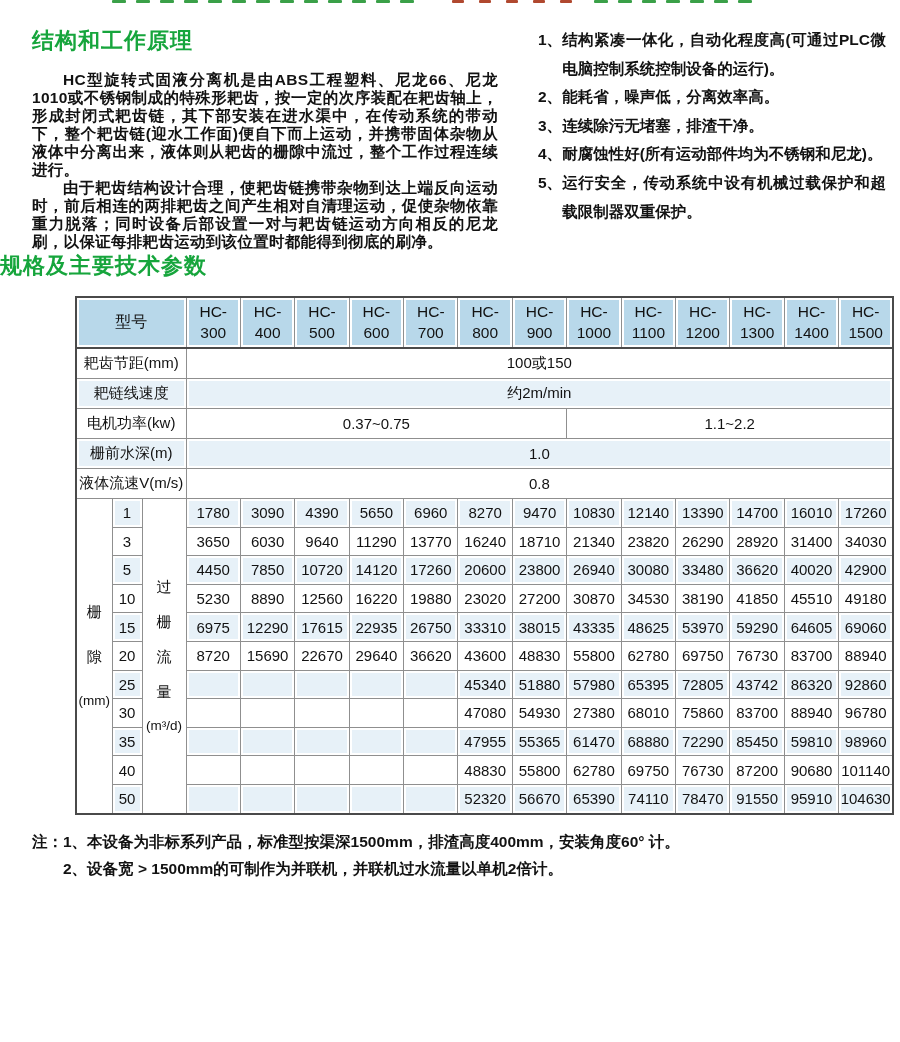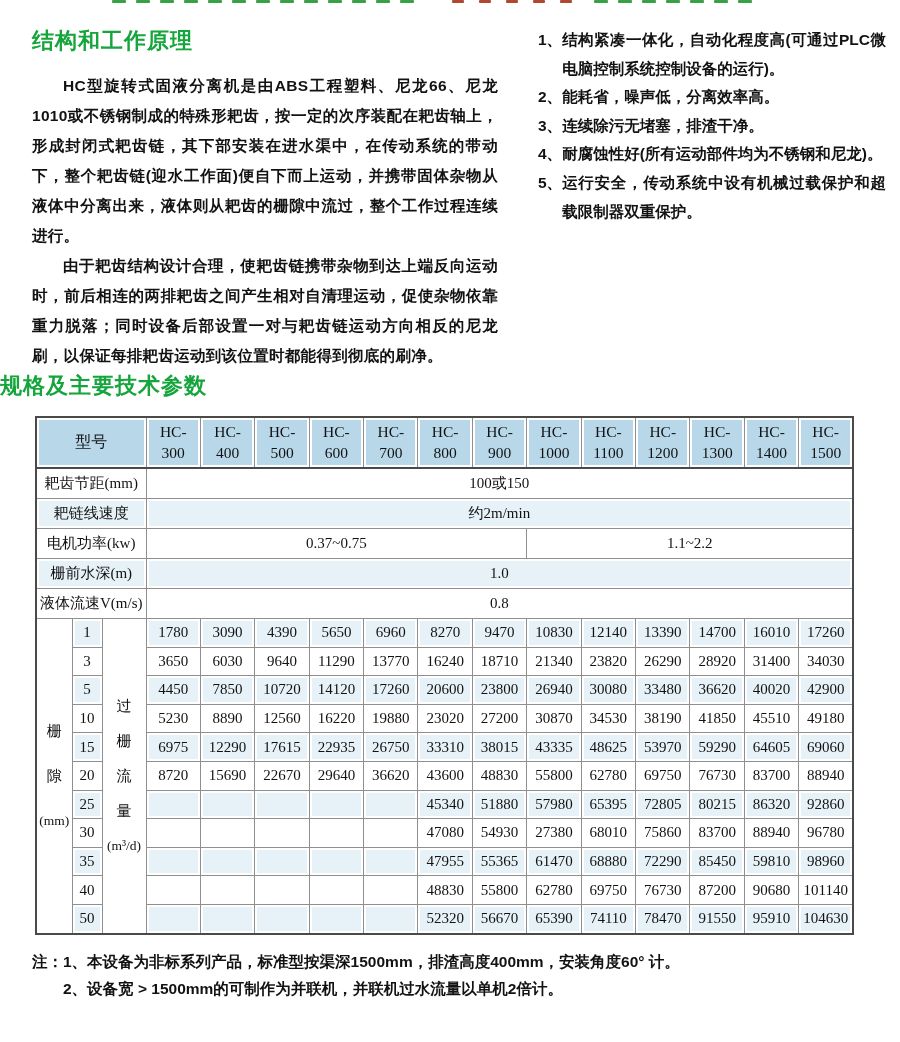--- a/index.html
+++ b/index.html
@@ -24,35 +24,36 @@
 
   .columns{display:flex;padding:0 14px 0 32px;margin-top:20px;}
   .col-left{width:466px;flex:0 0 466px;}
   .col-right{margin-left:40px;flex:1;}
 
   h2.green{
     color:var(--green);font-size:22px;font-weight:bold;
     margin:0 0 15px 0;letter-spacing:1px;
   }
   .col-left p{
-    margin:0;font-size:15.5px;font-weight:bold;line-height:30px;
+    margin:0;font-size:15.5px;font-weight:bold;line-height:18px;
     text-indent:2em;text-align:justify;letter-spacing:0.3px;
   }
   .features{list-style:none;margin:0;padding:0;}
   .feature{display:flex;font-size:15.5px;font-weight:bold;line-height:28.6px;}
   .feature .num{flex:0 0 auto;white-space:pre;}
   .feature .txt{flex:1;text-align:justify;}
 
   .specs-heading{margin:13px 0 0 32px;}
 
   .table-wrap{margin:14px 0 0 35px;width:817px;}
   table.spec{
     table-layout:fixed;width:817px;border-collapse:collapse;
     border:2px solid var(--outer);
-    font-family:Liberation Serif, serif;
+    font-family:Liberation Sans, sans-serif;
+    margin-left:40px;
   }
   table.spec td{
     border:1px solid var(--grid);text-align:center;vertical-align:middle;
     padding:0;font-size:15px;color:var(--ink);overflow:hidden;
   }
   tr.head td{
     height:49px;background:var(--hdr-blue);
     box-shadow:inset 0 0 0 2px #fff;
     border-bottom:2px solid var(--outer);
   }
@@ -359,21 +360,21 @@
             <td></td>
             <td></td>
             <td></td>
             <td></td>
             <td></td>
             <td>45340</td>
             <td>51880</td>
             <td>57980</td>
             <td>65395</td>
             <td>72805</td>
-            <td>80215</td>
+            <td>43742</td>
             <td>86320</td>
             <td>92860</td>
           </tr>
           <tr class="drow">
             <td class="gapcell">30</td>
             <td></td>
             <td></td>
             <td></td>
             <td></td>
             <td></td>

